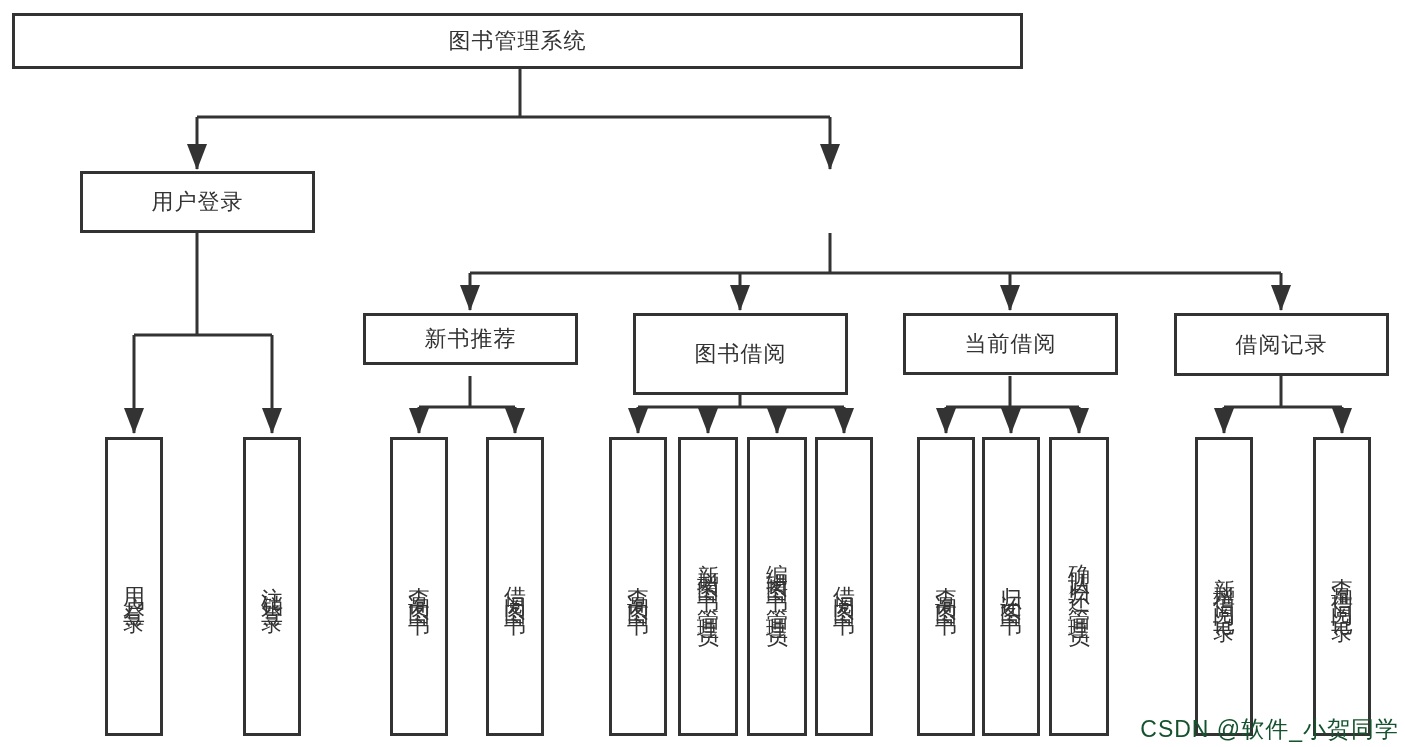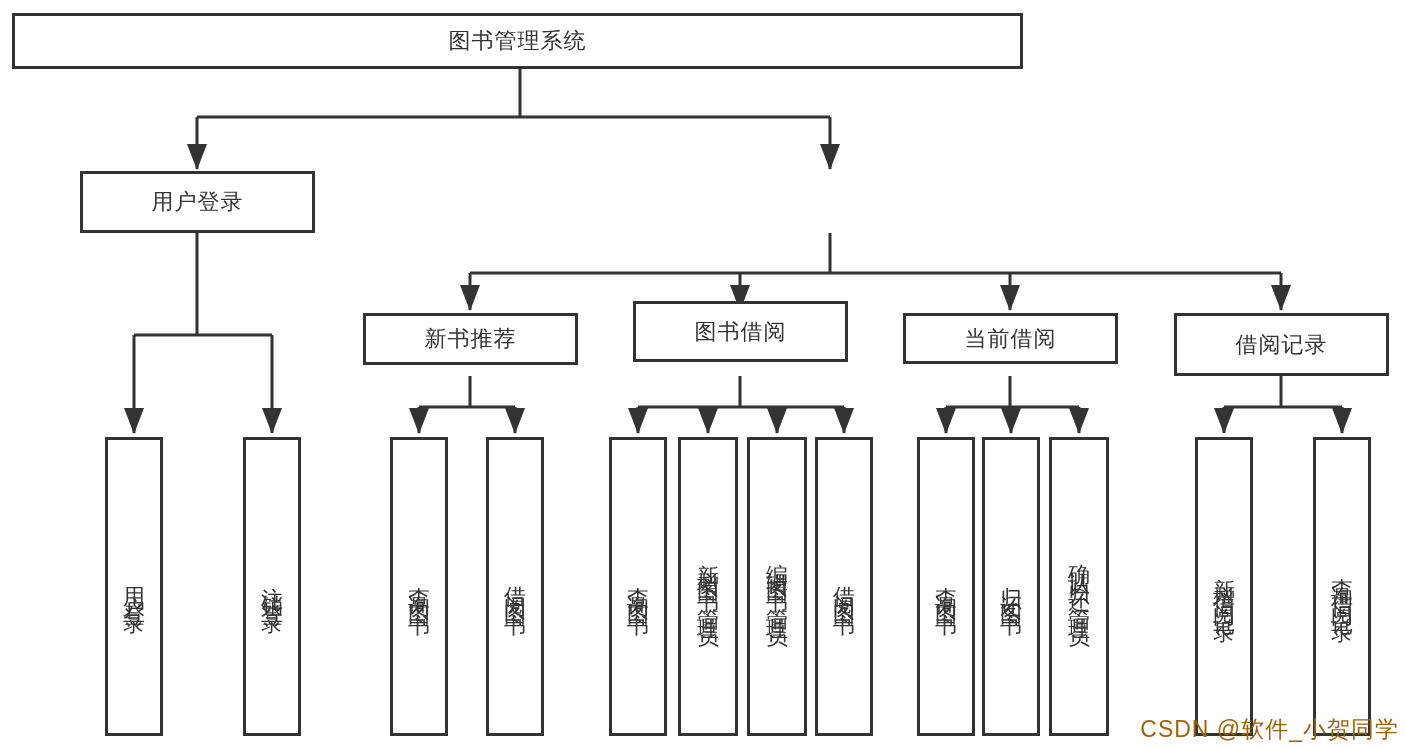--- a/index.html
+++ b/index.html
@@ -11,21 +11,21 @@
     border:3px solid #333333;background:#ffffff;color:#333333;
     display:flex;align-items:center;justify-content:center;
   }
   .node.h .lbl{font-size:22px;letter-spacing:1px;white-space:nowrap;}
   .node.leaf .lbl{
     writing-mode:vertical-rl;
     font-size:22px;line-height:1;letter-spacing:9px;
   }
   .watermark{
     position:absolute;right:6px;bottom:2px;z-index:5;
-    font-size:23px;color:#a16207;letter-spacing:1px;white-space:nowrap;
+    font-size:23px;color:#14532d;letter-spacing:1px;white-space:nowrap;
   }
 </style>
 </head>
 <body>
 
 <div class="canvas">
 
   <svg class="wires" viewBox="0 0 1405 747">
     <defs>
       <marker id="arrow" viewBox="0 0 26 20" refX="25" refY="10" markerWidth="26" markerHeight="20" orient="auto" markerUnits="userSpaceOnUse">
@@ -80,24 +80,24 @@
     <span class="lbl">图书管理系统</span>
   </div>
 
   <div class="node h" style="left:80px;top:171px;width:235px;height:62px">
     <span class="lbl">用户登录</span>
   </div>
 
   <div class="node h" style="left:363px;top:313px;width:215px;height:52px">
     <span class="lbl">新书推荐</span>
   </div>
-  <div class="node h" style="left:633px;top:301px;width:215px;height:61px">
+  <div class="node h" style="left:633px;top:313px;width:215px;height:82px">
     <span class="lbl">图书借阅</span>
   </div>
-  <div class="node h" style="left:903px;top:313px;width:215px;height:51px">
+  <div class="node h" style="left:903px;top:313px;width:215px;height:62px">
     <span class="lbl">当前借阅</span>
   </div>
   <div class="node h" style="left:1174px;top:313px;width:215px;height:63px">
     <span class="lbl">借阅记录</span>
   </div>
 
   <div class="node leaf" style="left:105px;top:437px;width:58px;height:299px">
     <span class="lbl">用户登录</span>
   </div>
   <div class="node leaf" style="left:243px;top:437px;width:58px;height:299px">

